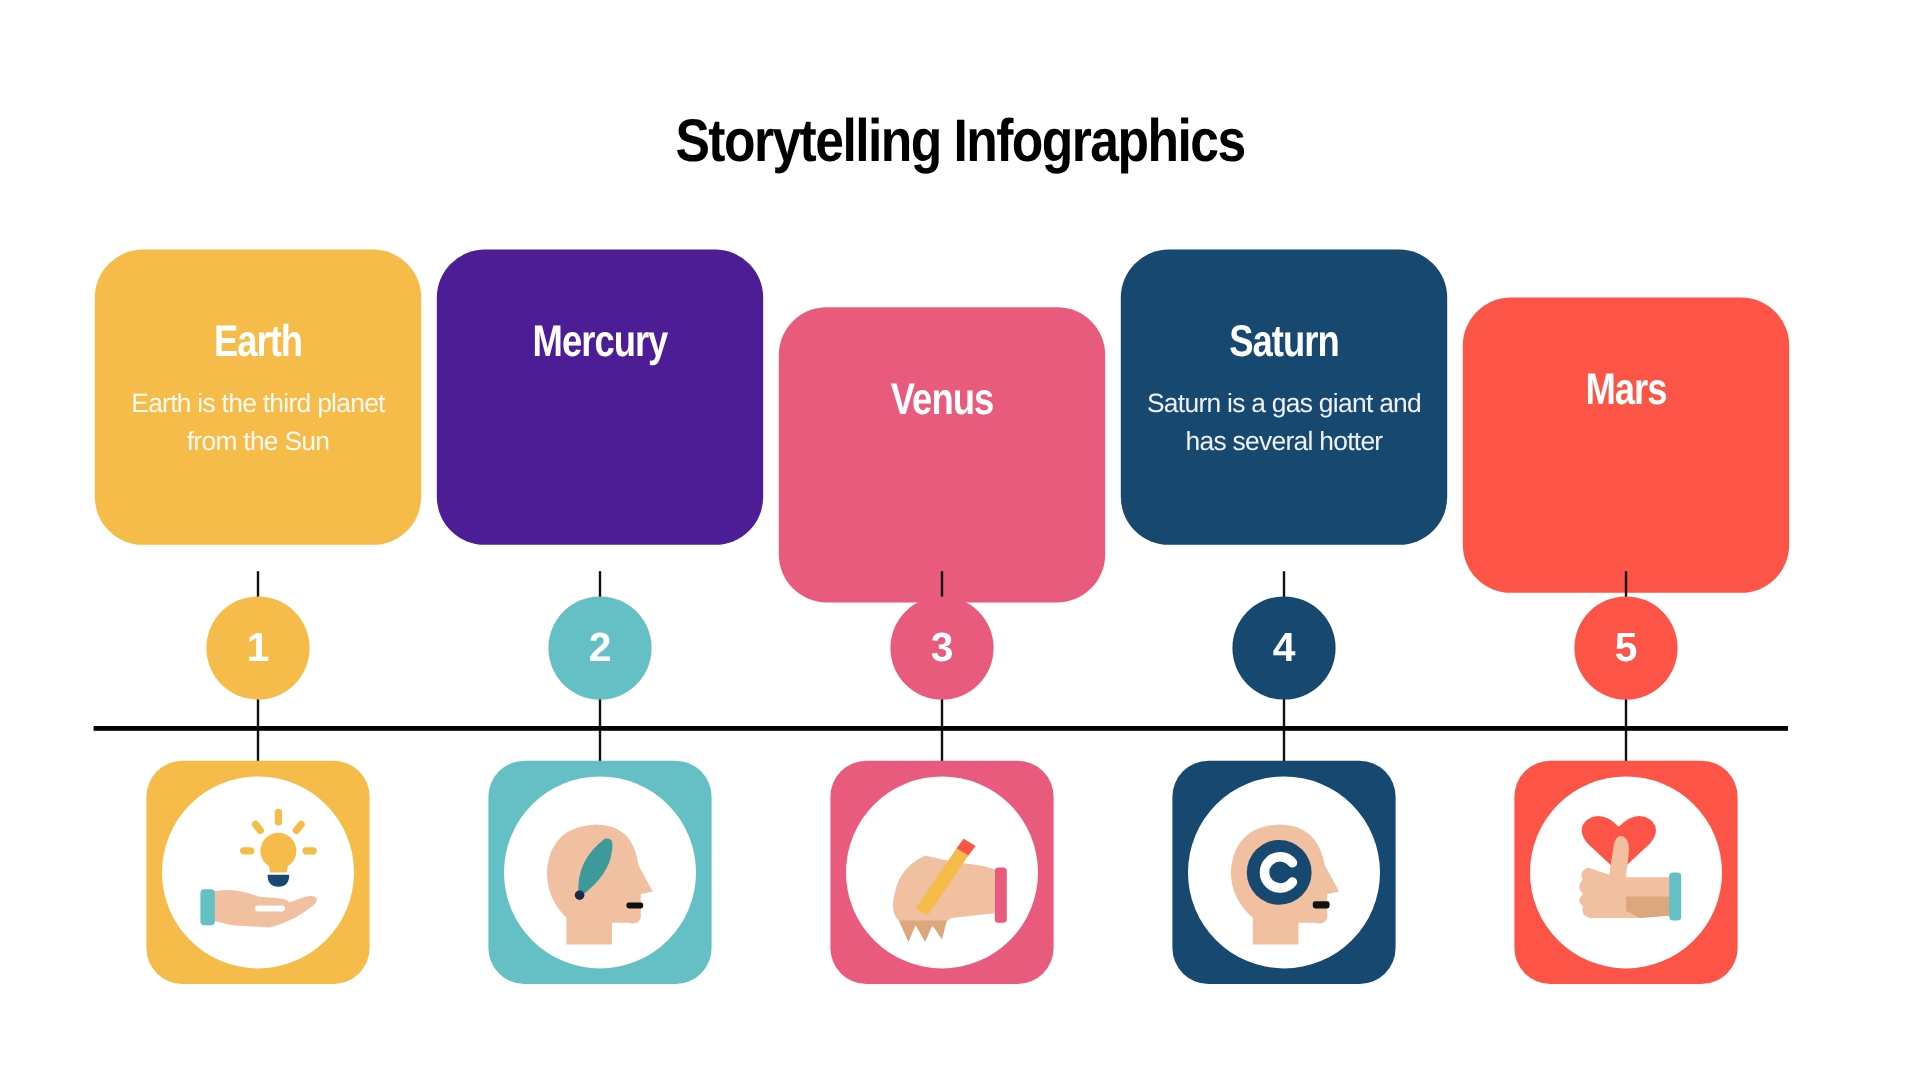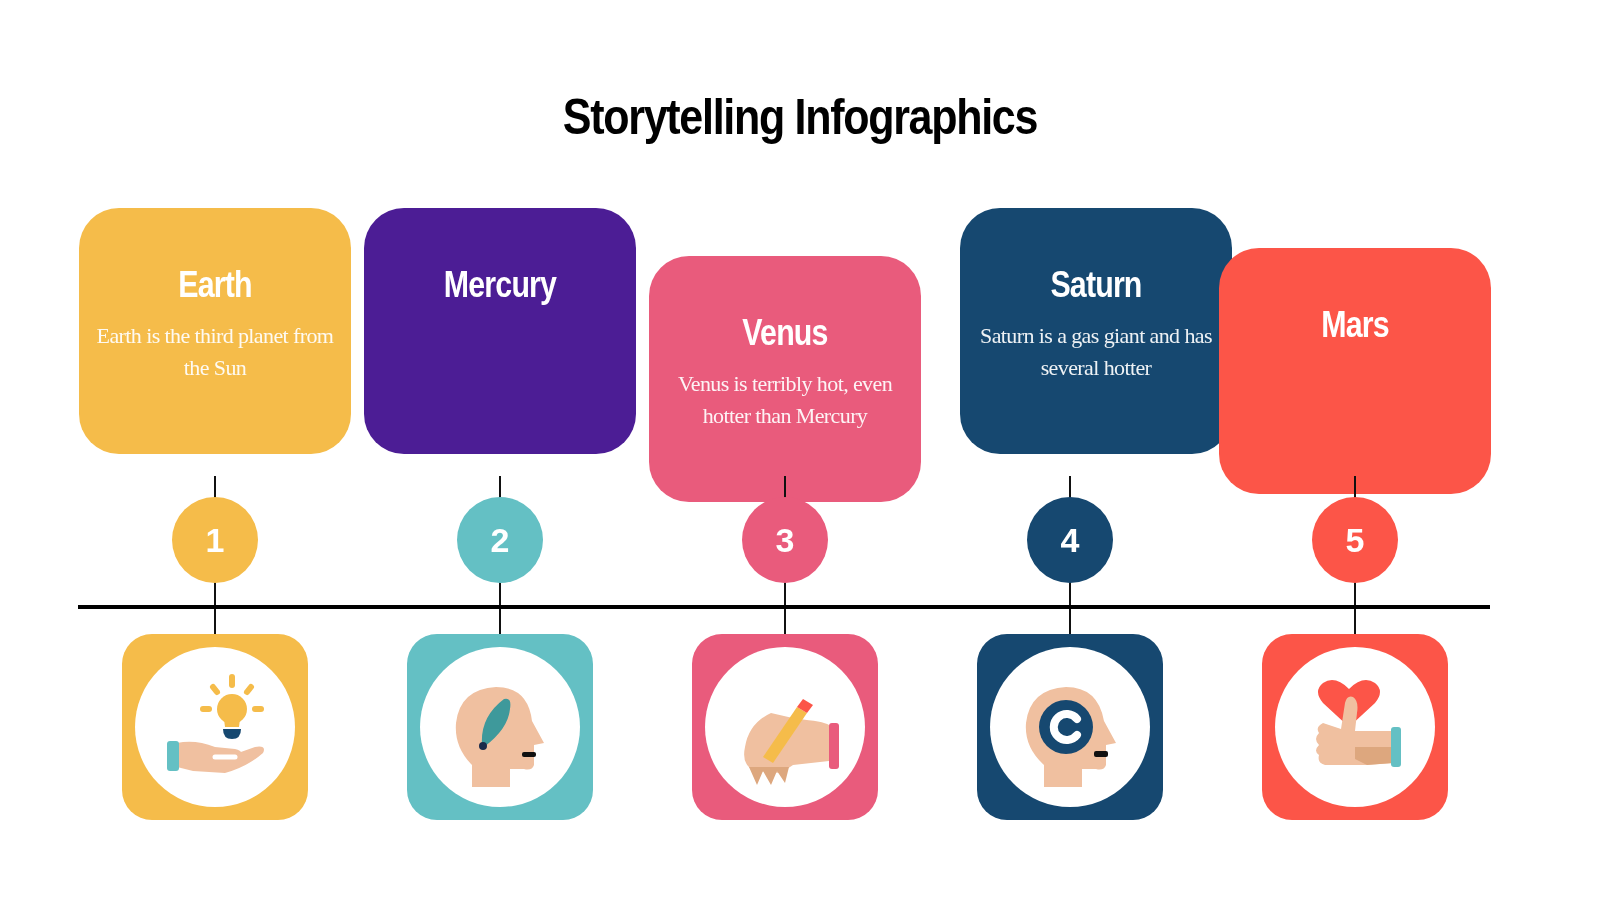--- a/index.html
+++ b/index.html
@@ -1,20 +1,20 @@
 <!DOCTYPE html>
 <html><head>
 <meta charset="utf-8">
 <style>
   html, body { margin:0; padding:0; background:#ffffff; }
   body { width:1600px; height:900px; position:relative; overflow:hidden; font-family:"Liberation Sans", sans-serif; }
   .title { position:absolute; left:0; top:88px; width:1600px; text-align:center; font-family:"Liberation Sans", sans-serif; font-weight:bold; font-size:50px; letter-spacing:-1.5px; color:#000; transform:scaleX(0.86); transform-origin:800px 0; }
   .card { position:absolute; top:208px; width:272px; height:246px; border-radius:40px; color:#fff; text-align:center; box-sizing:border-box; }
   .card .name { position:absolute; left:0; right:0; top:56px; font-family:"Liberation Sans", sans-serif; font-weight:bold; font-size:37px; letter-spacing:-1px; transform:scaleX(0.82); }
-  .card .desc { position:absolute; left:14px; right:14px; top:112px; font-family:Liberation Serif, serif; font-size:22px; line-height:32px; opacity:0.93; letter-spacing:-0.6px; }
+  .card .desc { position:absolute; left:14px; right:14px; top:112px; font-family:Liberation Sans, sans-serif; font-size:22px; line-height:32px; opacity:0.93; letter-spacing:-0.6px; }
   .vline { position:absolute; width:2px; background:#111; }
   .num { position:absolute; top:497px; width:86px; height:86px; border-radius:50%; color:#fff; text-align:center; line-height:86px; font-family:"Liberation Sans", sans-serif; font-weight:bold; font-size:34px; }
   .hline { position:absolute; left:78px; top:605px; width:1412px; height:4px; background:#000; }
   .iconbox { position:absolute; top:634px; width:186px; height:186px; border-radius:30px; }
   .iconbox .disc { position:absolute; left:13px; top:13px; width:160px; height:160px; border-radius:50%; background:#fff; overflow:hidden; }
   .iconbox svg { position:absolute; left:0; top:0; width:160px; height:160px; }
 </style>
 </head>
 <body>
 
@@ -24,24 +24,23 @@
   <div class="name">Earth</div>
   <div class="desc">Earth is the third planet from the Sun</div>
 </div>
 
 <div class="card" style="left:364px;background:#4c1d95;">
   <div class="name">Mercury</div>
 </div>
 
 <div class="card" style="left:649px;background:#E95B7C;margin-top:48px;">
   <div class="name">Venus</div>
-  <div class="desc">Venus is terribly hot, even hotter than Mercury</div>
 </div>
 
-<div class="card" style="left:960px;background:#164870;">
+<div class="card" style="left:934px;background:#164870;">
   <div class="name">Saturn</div>
   <div class="desc">Saturn is a gas giant and has several hotter</div>
 </div>
 
 <div class="card" style="left:1219px;background:#FC5548;margin-top:40px;">
   <div class="name">Mars</div>
 </div>
 
 <div class="vline" style="left:214px;top:476px;height:160px;"></div>
 <div class="vline" style="left:499px;top:476px;height:160px;"></div>

